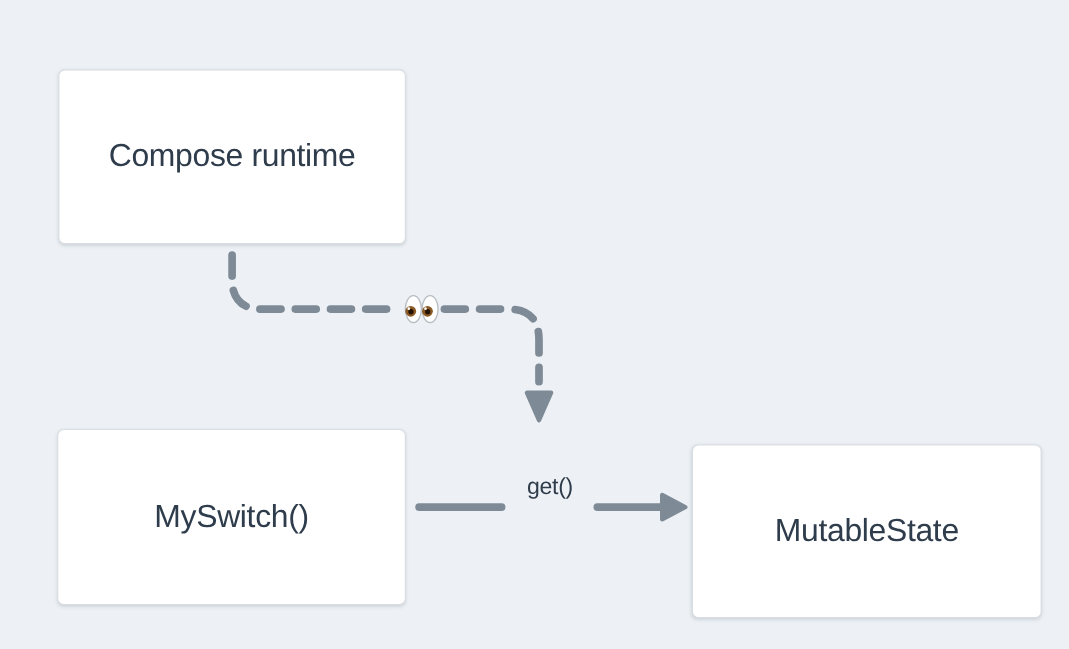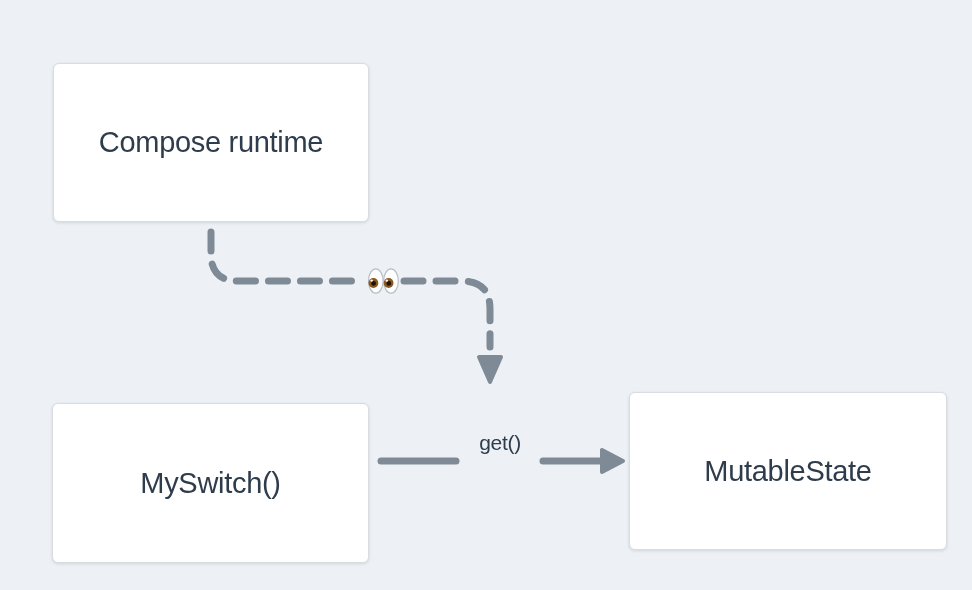--- a/index.html
+++ b/index.html
@@ -26,22 +26,22 @@
     box-sizing: border-box;
   }
   .node-label {
     font-size: 29px;
     font-weight: 500;
     letter-spacing: -0.3px;
     color: #2e3c4b;
     white-space: nowrap;
   }
   #node-compose-runtime { left: 53px;  top: 63px;  width: 316px; height: 159px; }
-  #node-my-switch       { left: 52px;  top: 403px; width: 317px; height: 160px; }
-  #node-mutable-state   { left: 629px; top: 392px; width: 318px; height: 158px; }
+  #node-my-switch       { left: 52px;  top: 390px; width: 317px; height: 160px; }
+  #node-mutable-state   { left: 629px; top: 404px; width: 318px; height: 158px; }
 
   .connector-layer {
     position: absolute;
     left: 0;
     top: 0;
     pointer-events: none;
   }
   .edge-label {
     position: absolute;
     left: 430px;

